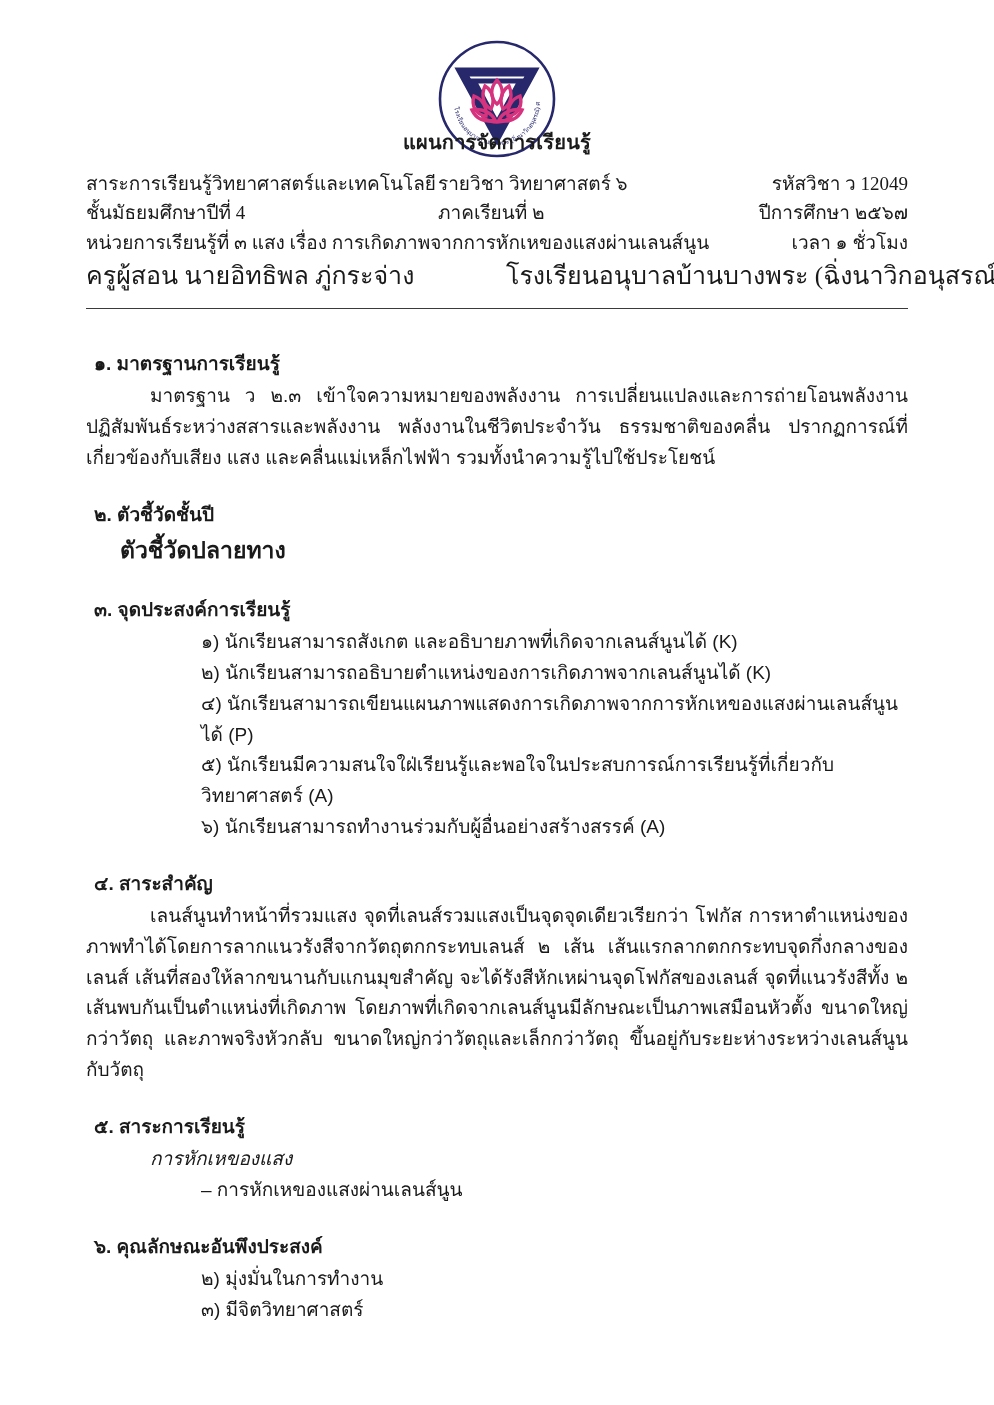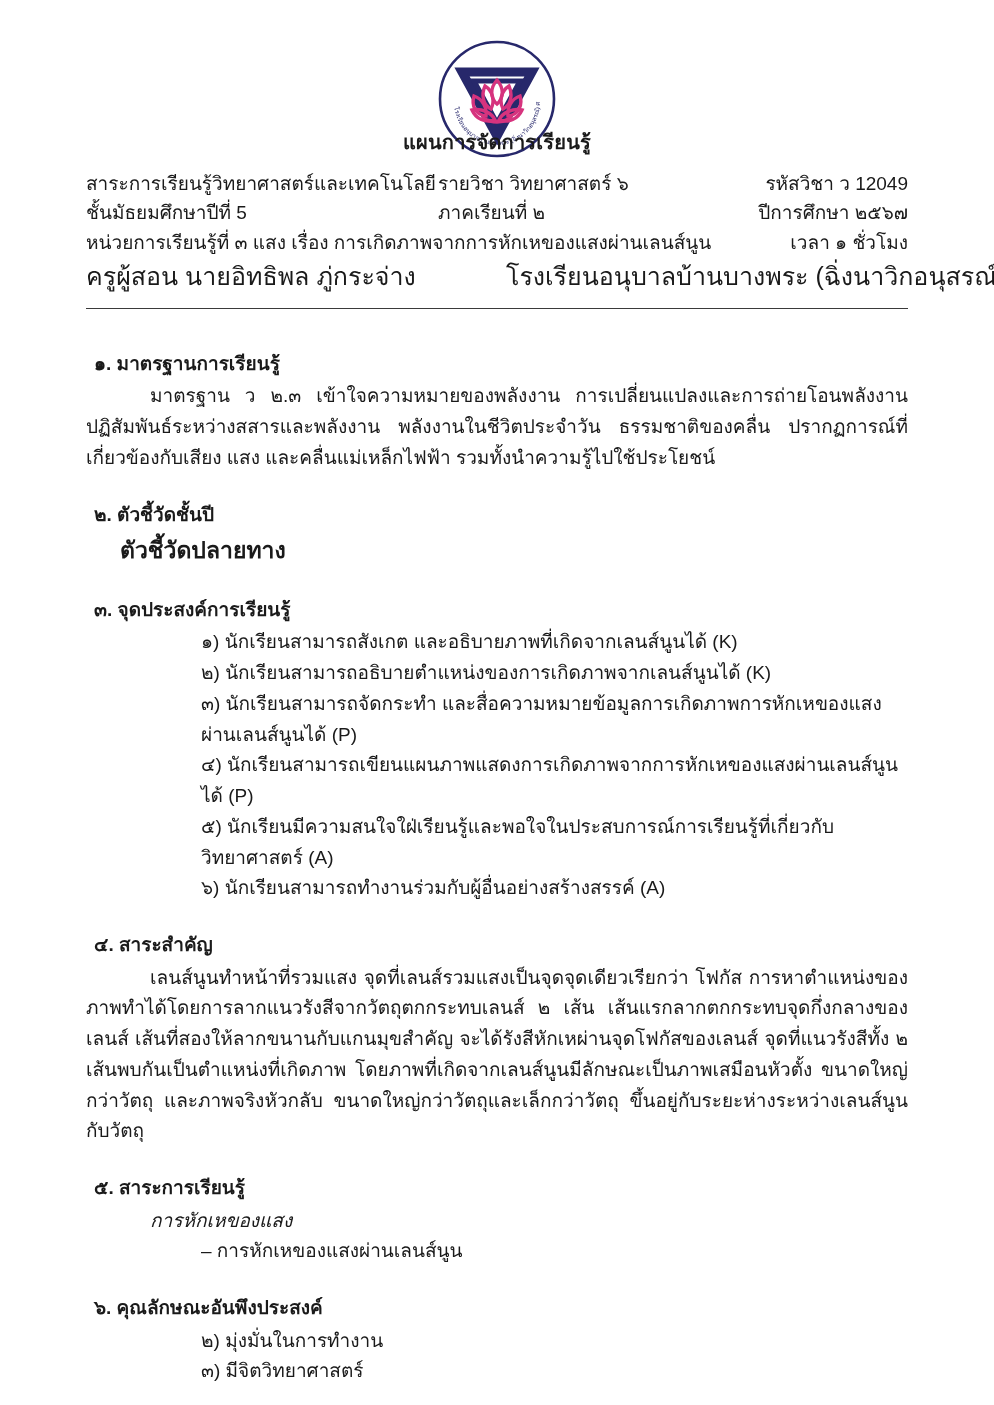--- a/index.html
+++ b/index.html
@@ -48,20 +48,21 @@
     margin: 3px;
     padding: 0 0 6px 0;
     line-height: 1.35;
   }
 
   
   .meta-block {
     margin: 0 auto;
     width: 822px;
     padding-top: 4px;
+    font-family: Liberation Serif, serif;
   }
   .meta-row {
     display: flex;
     align-items: baseline;
     font-size: 19px;
     line-height: 1.55;
     white-space: nowrap;
   }
   .meta-col-left   { flex: 0 0 352px; text-align: left; }
   .meta-col-mid    { flex: 0 0 250px; text-align: left; }
@@ -166,21 +167,21 @@
 
   <div class="meta-block">
 
     <div class="meta-row">
       <span class="meta-col-left">สาระการเรียนรู้วิทยาศาสตร์และเทคโนโลยี</span>
       <span class="meta-col-mid">รายวิชา วิทยาศาสตร์ ๖</span>
       <span class="meta-col-right">รหัสวิชา ว 12049</span>
     </div>
 
     <div class="meta-row">
-      <span class="meta-col-left">ชั้นมัธยมศึกษาปีที่ 5</span>
+      <span class="meta-col-left">ชั้นมัธยมศึกษาปีที่ 4</span>
       <span class="meta-col-mid">ภาคเรียนที่ ๒</span>
       <span class="meta-col-right">ปีการศึกษา ๒๕๖๗</span>
     </div>
 
     <div class="meta-row-wide">
       <span class="meta-wide-left">หน่วยการเรียนรู้ที่ ๓ แสง  เรื่อง  การเกิดภาพจากการหักเหของแสงผ่านเลนส์นูน</span>
       <span class="meta-wide-right">เวลา ๑ ชั่วโมง</span>
     </div>
 
     <div class="meta-row-teacher">
@@ -205,21 +206,20 @@
       <div class="subheading">ตัวชี้วัดปลายทาง</div>
     </div>
 
     <div class="gap-md"></div>
 
     <div class="section">
       <div class="section-heading">๓. จุดประสงค์การเรียนรู้</div>
       <ol class="plain">
         <li class="indent-3">๑) นักเรียนสามารถสังเกต และอธิบายภาพที่เกิดจากเลนส์นูนได้ (K)</li>
         <li class="indent-3">๒) นักเรียนสามารถอธิบายตำแหน่งของการเกิดภาพจากเลนส์นูนได้ (K)</li>
-        <li class="indent-3">๓) นักเรียนสามารถจัดกระทำ และสื่อความหมายข้อมูลการเกิดภาพการหักเหของแสงผ่านเลนส์นูนได้ (P)</li>
         <li class="indent-3">๔) นักเรียนสามารถเขียนแผนภาพแสดงการเกิดภาพจากการหักเหของแสงผ่านเลนส์นูนได้ (P)</li>
         <li class="indent-3">๕) นักเรียนมีความสนใจใฝ่เรียนรู้และพอใจในประสบการณ์การเรียนรู้ที่เกี่ยวกับวิทยาศาสตร์ (A)</li>
         <li class="indent-3">๖) นักเรียนสามารถทำงานร่วมกับผู้อื่นอย่างสร้างสรรค์ (A)</li>
       </ol>
     </div>
 
     <div class="gap-md"></div>
 
     <div class="section">
       <div class="section-heading">๔. สาระสำคัญ</div>

